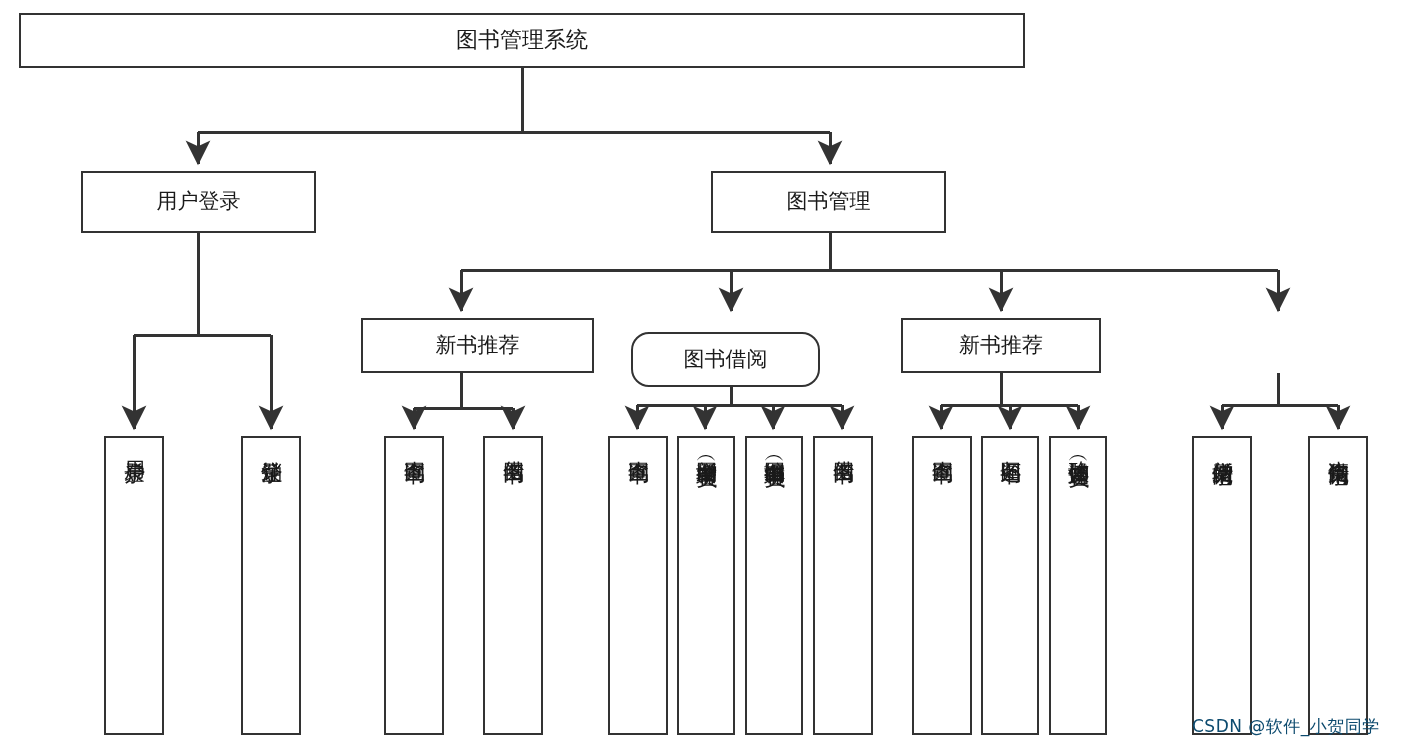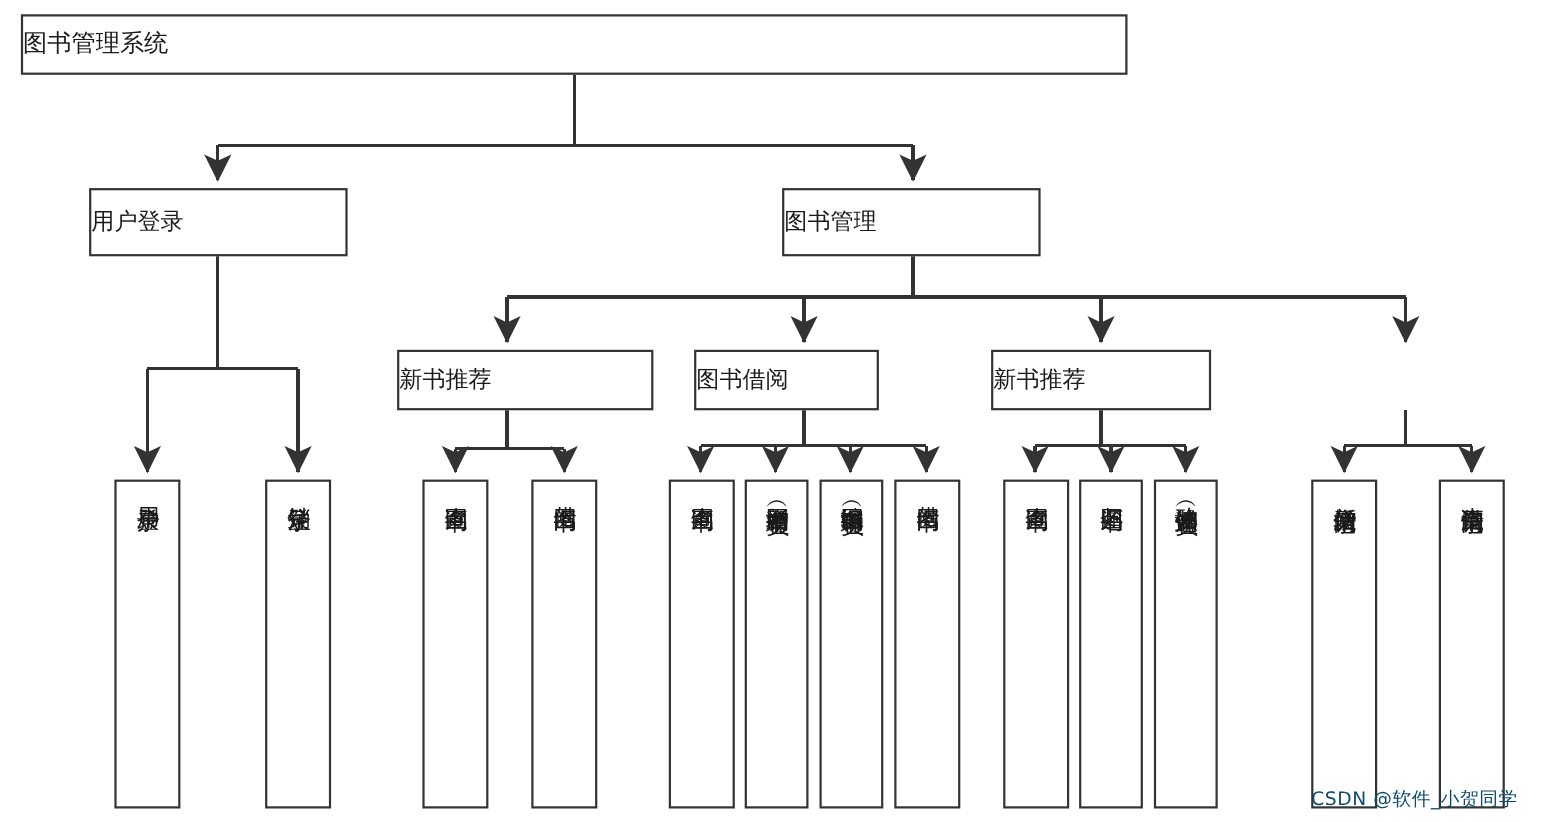--- a/index.html
+++ b/index.html
@@ -11,21 +11,21 @@
   svg#tree-svg{position:absolute;left:0;top:0;width:1405px;height:747px;display:block;}
 
   .node-box{
     position:absolute;background:#ffffff;border:2px solid #333333;
     box-sizing:border-box;
   }
   .node-label{
     color:#1a1a1a;text-align:center;white-space:nowrap;
   }
   
-  .h-node{display:flex;align-items:center;}
+  .h-node{display:flex;align-items:center;justify-content:center;}
   .h-node .node-label{font-size:21px;line-height:1.1;}
   .h-node.root .node-label{font-size:22px;}
 
   
   .v-node{display:flex;align-items:flex-start;justify-content:center;padding-top:6px;}
   .v-node .node-label{
     writing-mode:vertical-rl;
     text-orientation:upright;
     font-size:21px;
     line-height:1.12;
@@ -102,21 +102,21 @@
   </div>
 
   <div class="node-box h-node" style="left:711px;top:171px;width:235px;height:62px;font-family:Liberation Serif, serif;">
     <span class="node-label">图书管理</span>
   </div>
 
   <div class="node-box h-node" style="left:361px;top:318px;width:233px;height:55px;">
     <span class="node-label">新书推荐</span>
   </div>
 
-  <div class="node-box h-node" style="left:631px;top:318px;width:168px;height:55px;">
+  <div class="node-box h-node" style="left:631px;top:332px;width:189px;height:55px;border-radius:18px;">
     <span class="node-label">图书借阅</span>
   </div>
 
   <div class="node-box h-node" style="left:901px;top:318px;width:200px;height:55px;">
     <span class="node-label">新书推荐</span>
   </div>
 
 
   <div class="node-box v-node" style="left:104px;top:436px;width:60px;height:299px;">
     <span class="node-label">用户登录</span>

